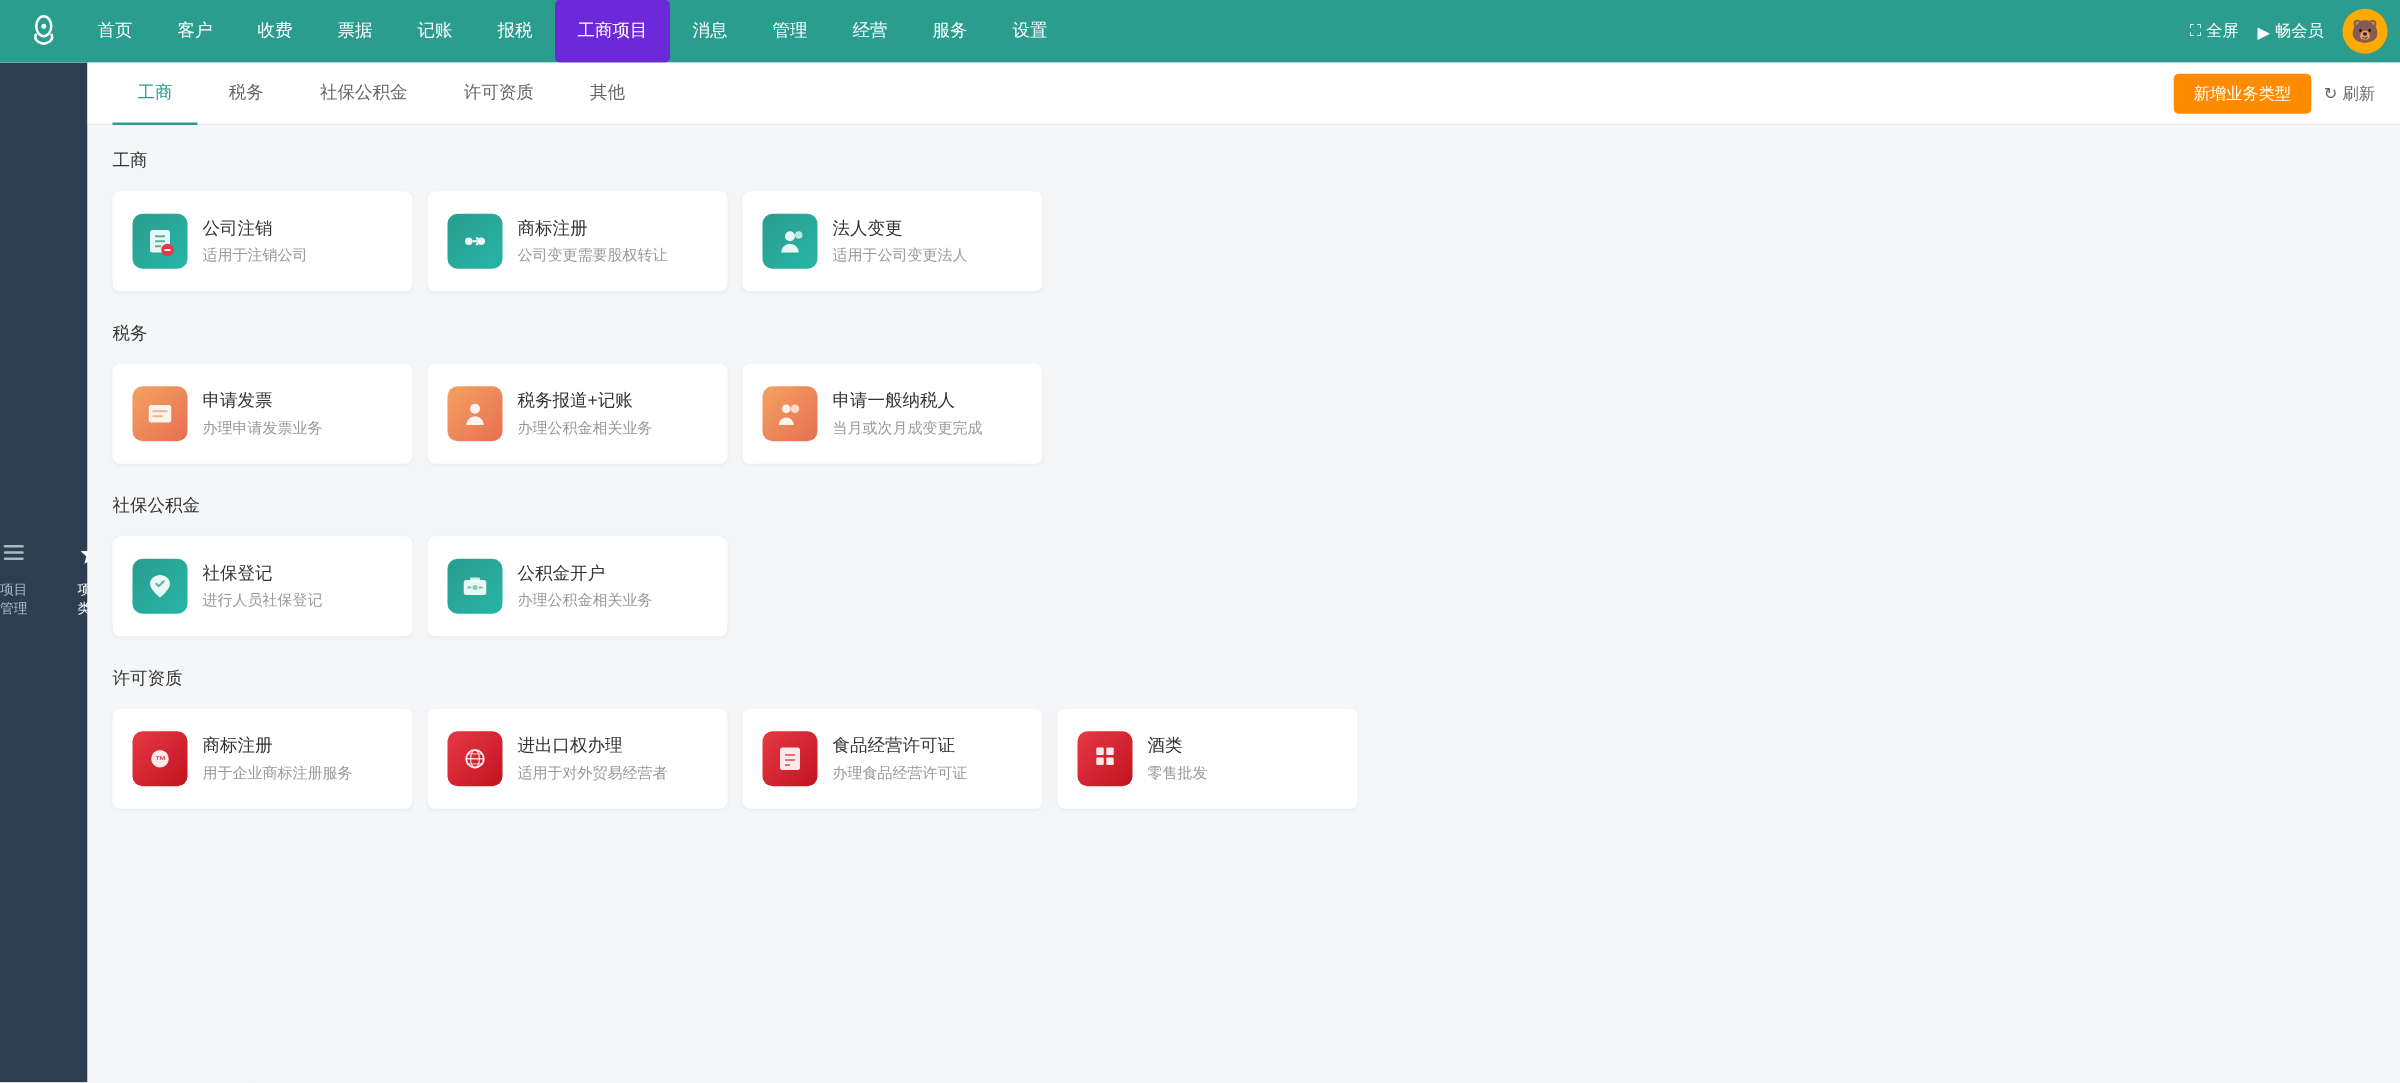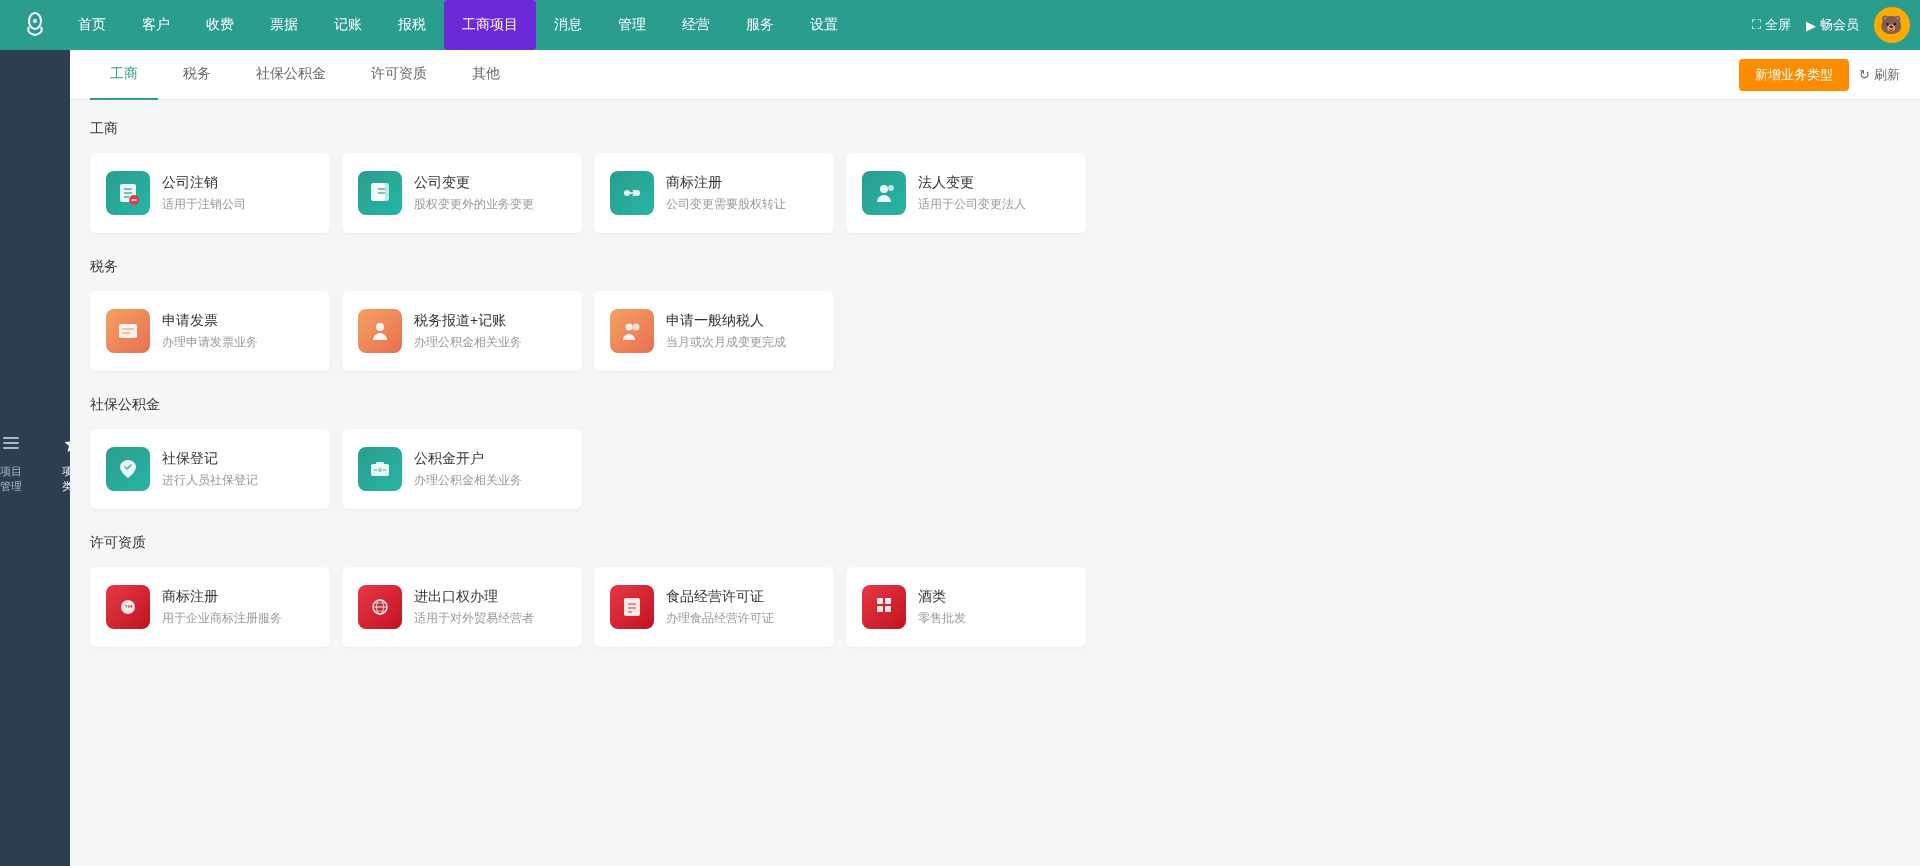--- a/index.html
+++ b/index.html
@@ -372,34 +372,20 @@
                 <circle cx="19" cy="20" r="5" fill="#e63946"></circle>
                 <line x1="16.5" y1="20" x2="21.5" y2="20" stroke="white" stroke-width="1.5"></line>
               </svg>
             </div>
             <div class="card-text">
               <span class="card-name">公司注销</span>
               <span class="card-desc">适用于注销公司</span>
             </div>
           </div>
 
-          <div class="service-card">
-            <div class="card-icon teal">
-              <svg width="26" height="26" viewBox="0 0 26 26" fill="none">
-                <rect x="4" y="3" width="14" height="18" rx="2" fill="white" opacity="0.9"></rect>
-                <rect x="8" y="3" width="14" height="18" rx="2" fill="white" opacity="0.7"></rect>
-                <line x1="11" y1="9" x2="18" y2="9" stroke="rgba(42,157,143,0.8)" stroke-width="1.5"></line>
-                <line x1="11" y1="13" x2="18" y2="13" stroke="rgba(42,157,143,0.8)" stroke-width="1.5"></line>
-              </svg>
-            </div>
-            <div class="card-text">
-              <span class="card-name">公司变更</span>
-              <span class="card-desc">股权变更外的业务变更</span>
-            </div>
-          </div>
 
           <div class="service-card">
             <div class="card-icon teal">
               <svg width="26" height="26" viewBox="0 0 26 26" fill="none">
                 <circle cx="8" cy="13" r="3" fill="white" opacity="0.9"></circle>
                 <circle cx="18" cy="13" r="3" fill="white" opacity="0.9"></circle>
                 <path d="M11 13 h4" stroke="white" stroke-width="1.5"></path>
                 <path d="M14 10 l3 3 -3 3" stroke="white" stroke-width="1.5" fill="none"></path>
               </svg>
             </div>

